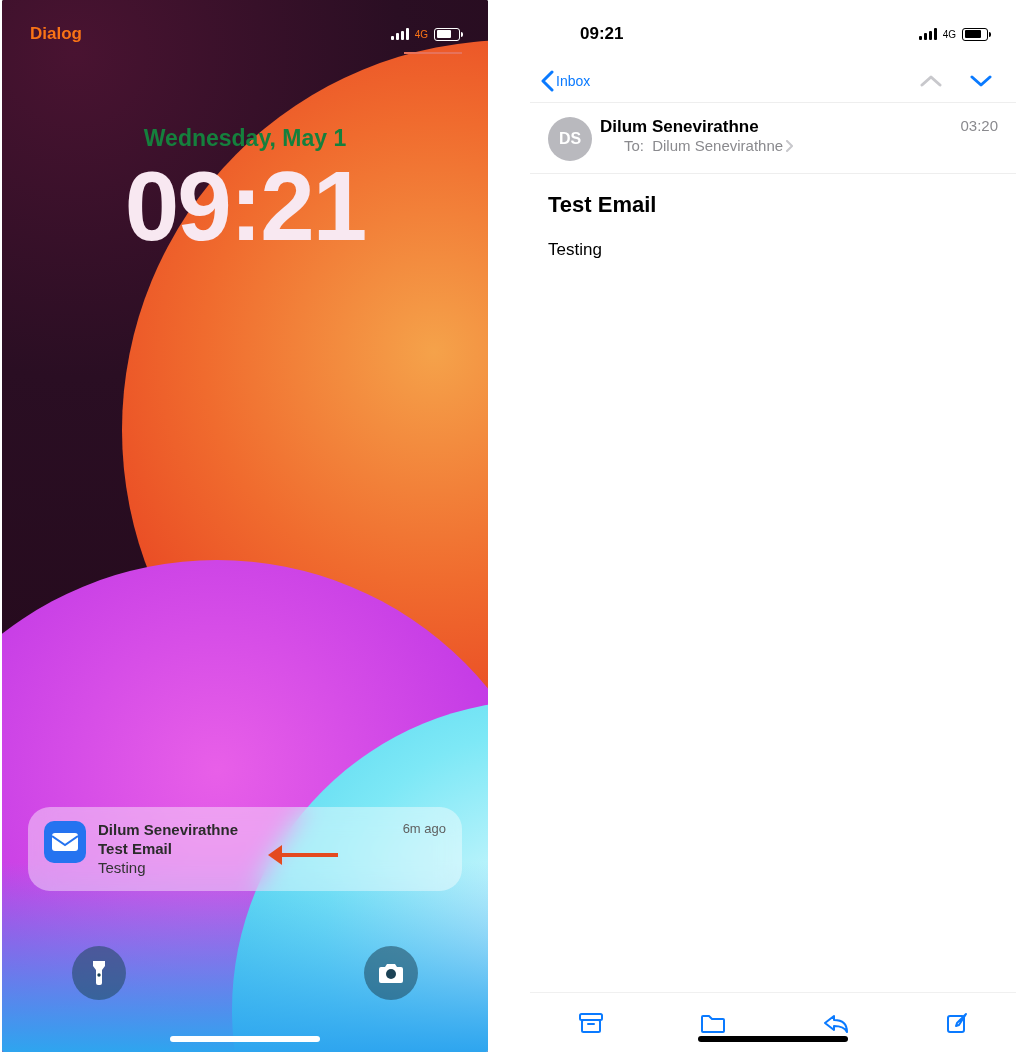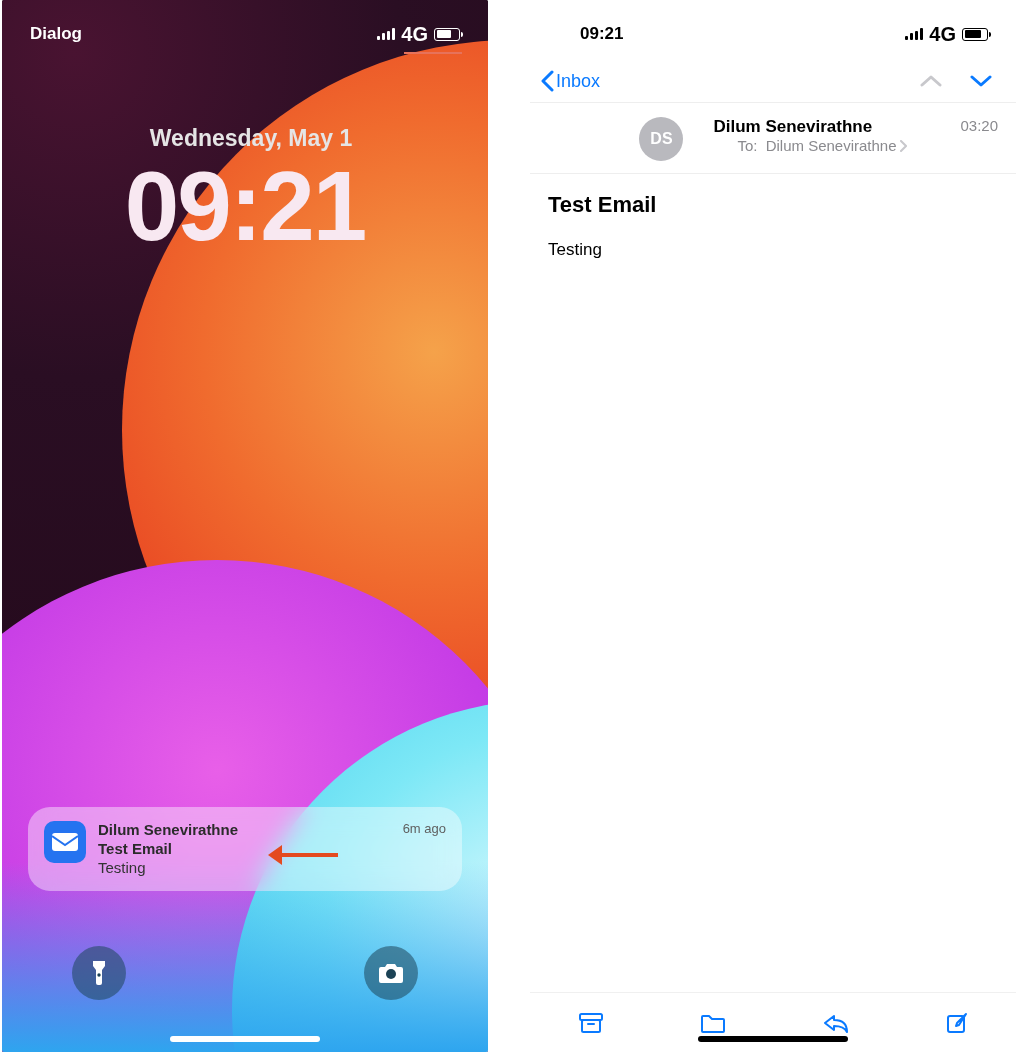--- a/index.html
+++ b/index.html
@@ -32,35 +32,35 @@
   .bg-dark { position:absolute; inset:0; background: radial-gradient(circle at 15% 5%, #491331 0%, #2a0e23 30%, #260b1e 55%, #4b1017 70%); }
   .blob-red { width:780px; height:780px; left:120px; top:40px; background: radial-gradient(circle at 40% 40%, #f5a24a 0%, #f06b2e 35%, #e5361e 70%, #c41f1b 100%); }
   .blob-magenta{ width:700px; height:700px; left:-135px; top:560px; background: radial-gradient(circle at 50% 30%, #e85fe8 0%, #c63de6 45%, #9a2aea 100%); }
   .blob-cyan  { width:620px; height:620px; left:230px; top:700px; background: radial-gradient(circle at 50% 40%, #e6fbff 0%, #7de8f6 45%, #32c6ea 100%); }
   .bottom-blue{ position:absolute; left:0; right:0; bottom:0; height:190px; background:linear-gradient(to top,#2ea5ef 0%, rgba(72,180,240,0) 100%); }
 
   .status-lock {
     position:absolute; top:0; left:0; right:0; height:52px;
     display:flex; justify-content:space-between; align-items:center;
     padding: 16px 28px 0 28px;
-    color:#ffffff; font-size:17px; font-weight:600;
+    color:#f97316; font-size:17px; font-weight:600;
   }
   .status-icons { display:flex; align-items:center; gap:4px; }
   .signal { display:flex; align-items:flex-end; gap:2px; height:12px;}
   .signal span{ width:3px; background:#fff; border-radius:1px;}
   .signal span:nth-child(1){height:4px}.signal span:nth-child(2){height:7px}.signal span:nth-child(3){height:9px}.signal span:nth-child(4){height:12px}
-  .net-label{font-size:20px; font-weight:700; margin:0 2px;}
+  .net-label{font-size:10px; font-weight:400; margin:0 2px;}
   .battery{ width:26px; height:13px; border:1.5px solid #fff; border-radius:3px; position:relative;}
   .battery::after{content:""; position:absolute; right:-4px; top:3px; width:2.5px; height:5px; background:#fff; border-radius:0 2px 2px 0;}
   .battery i{ position:absolute; left:1.5px; top:1.5px; bottom:1.5px; width:60%; background:#fff; border-radius:1px;}
   .carrier-underline{ position:absolute; top:52px; right:26px; width:58px; height:2px; background:#e7725a; }
 
   .date {
     position:absolute; top:125px; left:0; width:100%;
-    text-align:center; color:#e5e5e5; font-size:23px; font-weight:600;margin-left:6px;
+    text-align:center; color:#15803d; font-size:23px; font-weight:600;
   }
   .time {
     position:absolute; top:150px; left:0; width:100%;
     text-align:center; color:#f8e8f1; font-size:98px; font-weight:700; letter-spacing:-2px;
   }
 
   .notif {
     position:absolute; left:26px; right:26px; top:807px;
     background: rgba(255,255,255,0.42);
     backdrop-filter: blur(12px);
@@ -100,25 +100,25 @@
   .status-mail{ height:52px; display:flex; justify-content:space-between; align-items:center; padding:16px 28px 0 50px; color:#000; font-size:17px; font-weight:600;}
   .status-mail .signal span{ background:#000;}
   .status-mail .battery{ border-color:#000;}
   .status-mail .battery::after{ background:#000;}
   .status-mail .battery i{ background:#000; width:70%;}
 
   .navbar{
     display:flex; justify-content:space-between; align-items:center;
     padding: 18px 16px 10px 10px; border-bottom:1px solid #eee;
   }
-  .back{ display:flex; align-items:center; gap:2px; color:#0a7aff; font-size:18px;}
+  .back{ display:flex; align-items:center; gap:2px; color:#0a7aff; font-size:14px;}
   .updown{ display:flex; gap:28px; align-items:center; padding-right:8px;}
 
   .msg-header{
-    display:flex; gap:30px; padding:14px 18px 12px 18px; border-bottom:1px solid #eee; position:relative;justify-content:center;
+    display:flex; gap:8px; padding:14px 18px 12px 18px; border-bottom:1px solid #eee; position:relative;
   }
   .avatar{ width:44px; height:44px; border-radius:50%; background:#b9b9be; color:#fff; display:flex; align-items:center; justify-content:center; font-size:16px; font-weight:600;}
   .from-line{ font-size:17px; font-weight:700; color:#000;}
   .to-line{ font-size:15px; color:#8a8a8e; display:flex; align-items:center; gap:2px;margin-left:24px;}
   .to-line .to-lbl{color:#8a8a8e;}
   .msg-time{ position:absolute; right:18px; top:14px; color:#8a8a8e; font-size:15px;}
 
   .subject{ padding:18px 18px 0 18px; font-size:22px; font-weight:800;}
   .body{ padding:22px 18px; font-size:17px; color:#000;}
 

